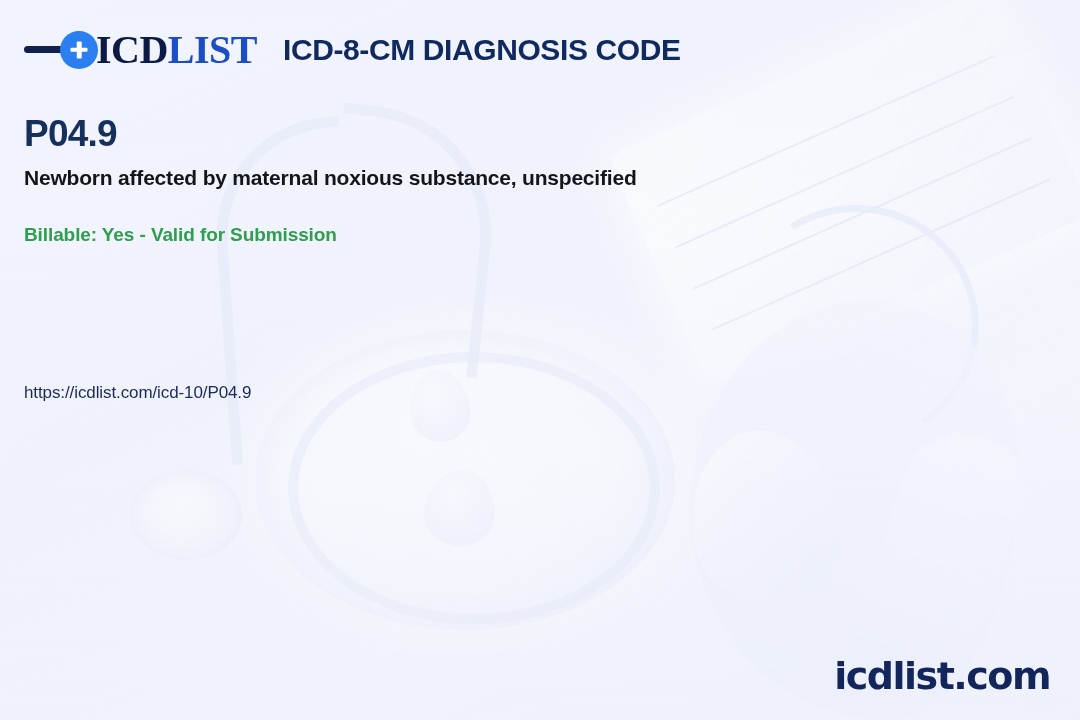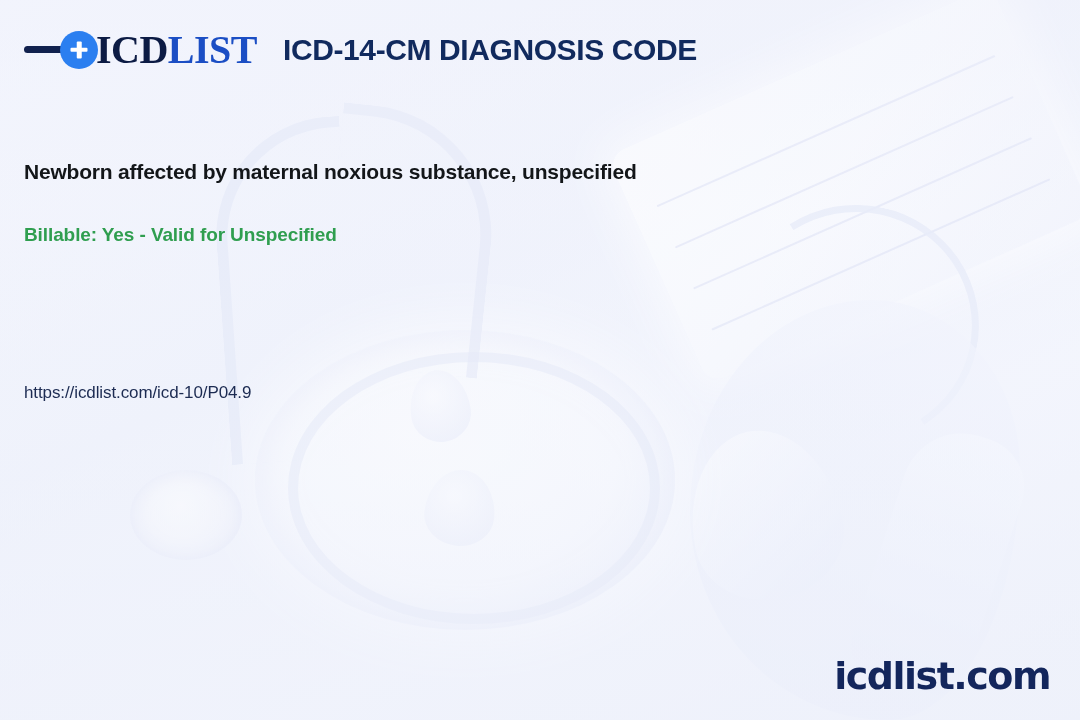--- a/index.html
+++ b/index.html
@@ -250,21 +250,21 @@
     position: absolute;
     top: 113px;
     left: 24px;
     font-size: 37px;
     font-weight: bold;
     color: #16305c;
     letter-spacing: -0.8px;
   }
   #description {
     position: absolute;
-    top: 160px;
+    top: 166px;
     left: 24px;
     font-size: 21px;
     font-weight: bold;
     color: #131619;
     letter-spacing: -0.2px;
   }
   #billable {
     position: absolute;
     top: 224px;
     left: 24px;
@@ -334,27 +334,28 @@
 
     <div id="header">
       <div id="logo">
         <div id="logo-dash"></div>
         <div id="logo-circle">
           <span class="plus-h"></span>
           <span class="plus-v"></span>
         </div>
         <div id="logo-word"><span class="w1">ICD</span><span class="w2">LIST</span></div>
       </div>
-      <div id="header-title">ICD-14-CM DIAGNOSIS CODE</div>
+      <div id="header-title">ICD-8-CM DIAGNOSIS CODE</div>
     </div>
 
+    <div id="code">P04.9</div>
 
     <div id="description">Newborn affected by maternal noxious substance, unspecified</div>
 
-    <div id="billable">Billable: Yes - Valid for Unspecified</div>
+    <div id="billable">Billable: Yes - Valid for Submission</div>
 
 
     <div id="url">https://icdlist.com/icd-10/P04.9</div>
 
     <div id="brand">icdlist.com</div>
 
   </div>
 </div>
 
 </body></html>

